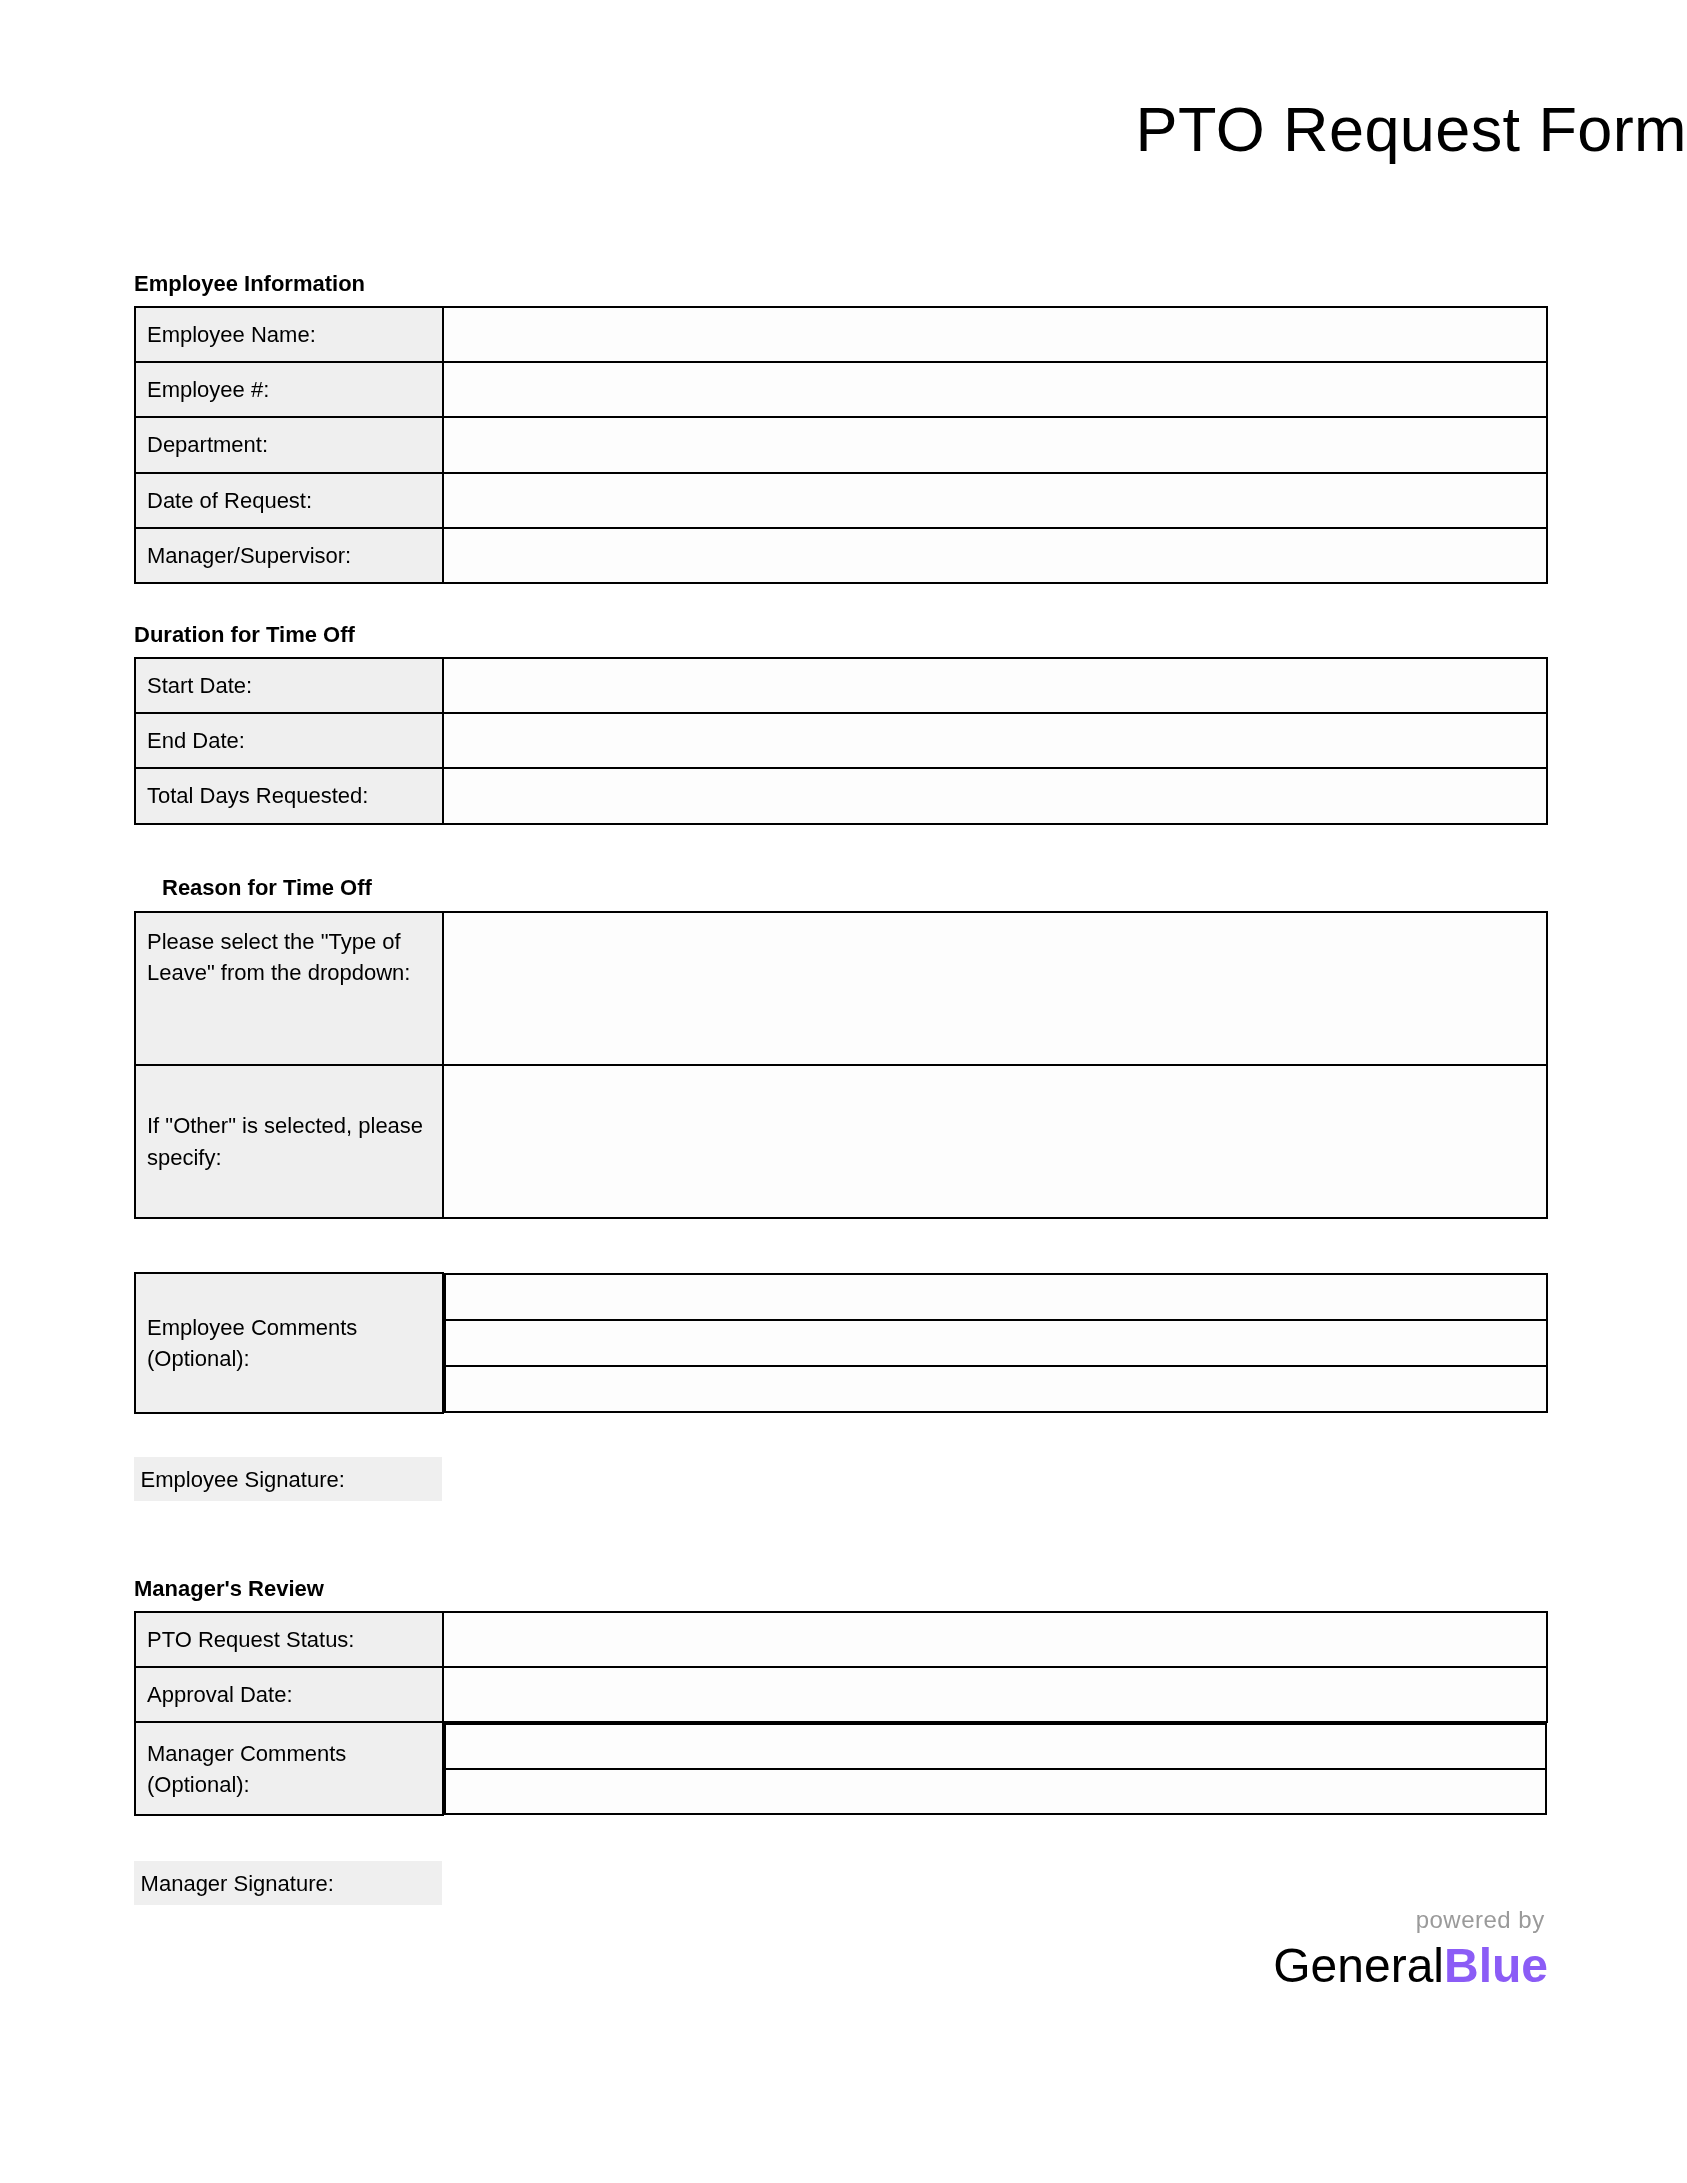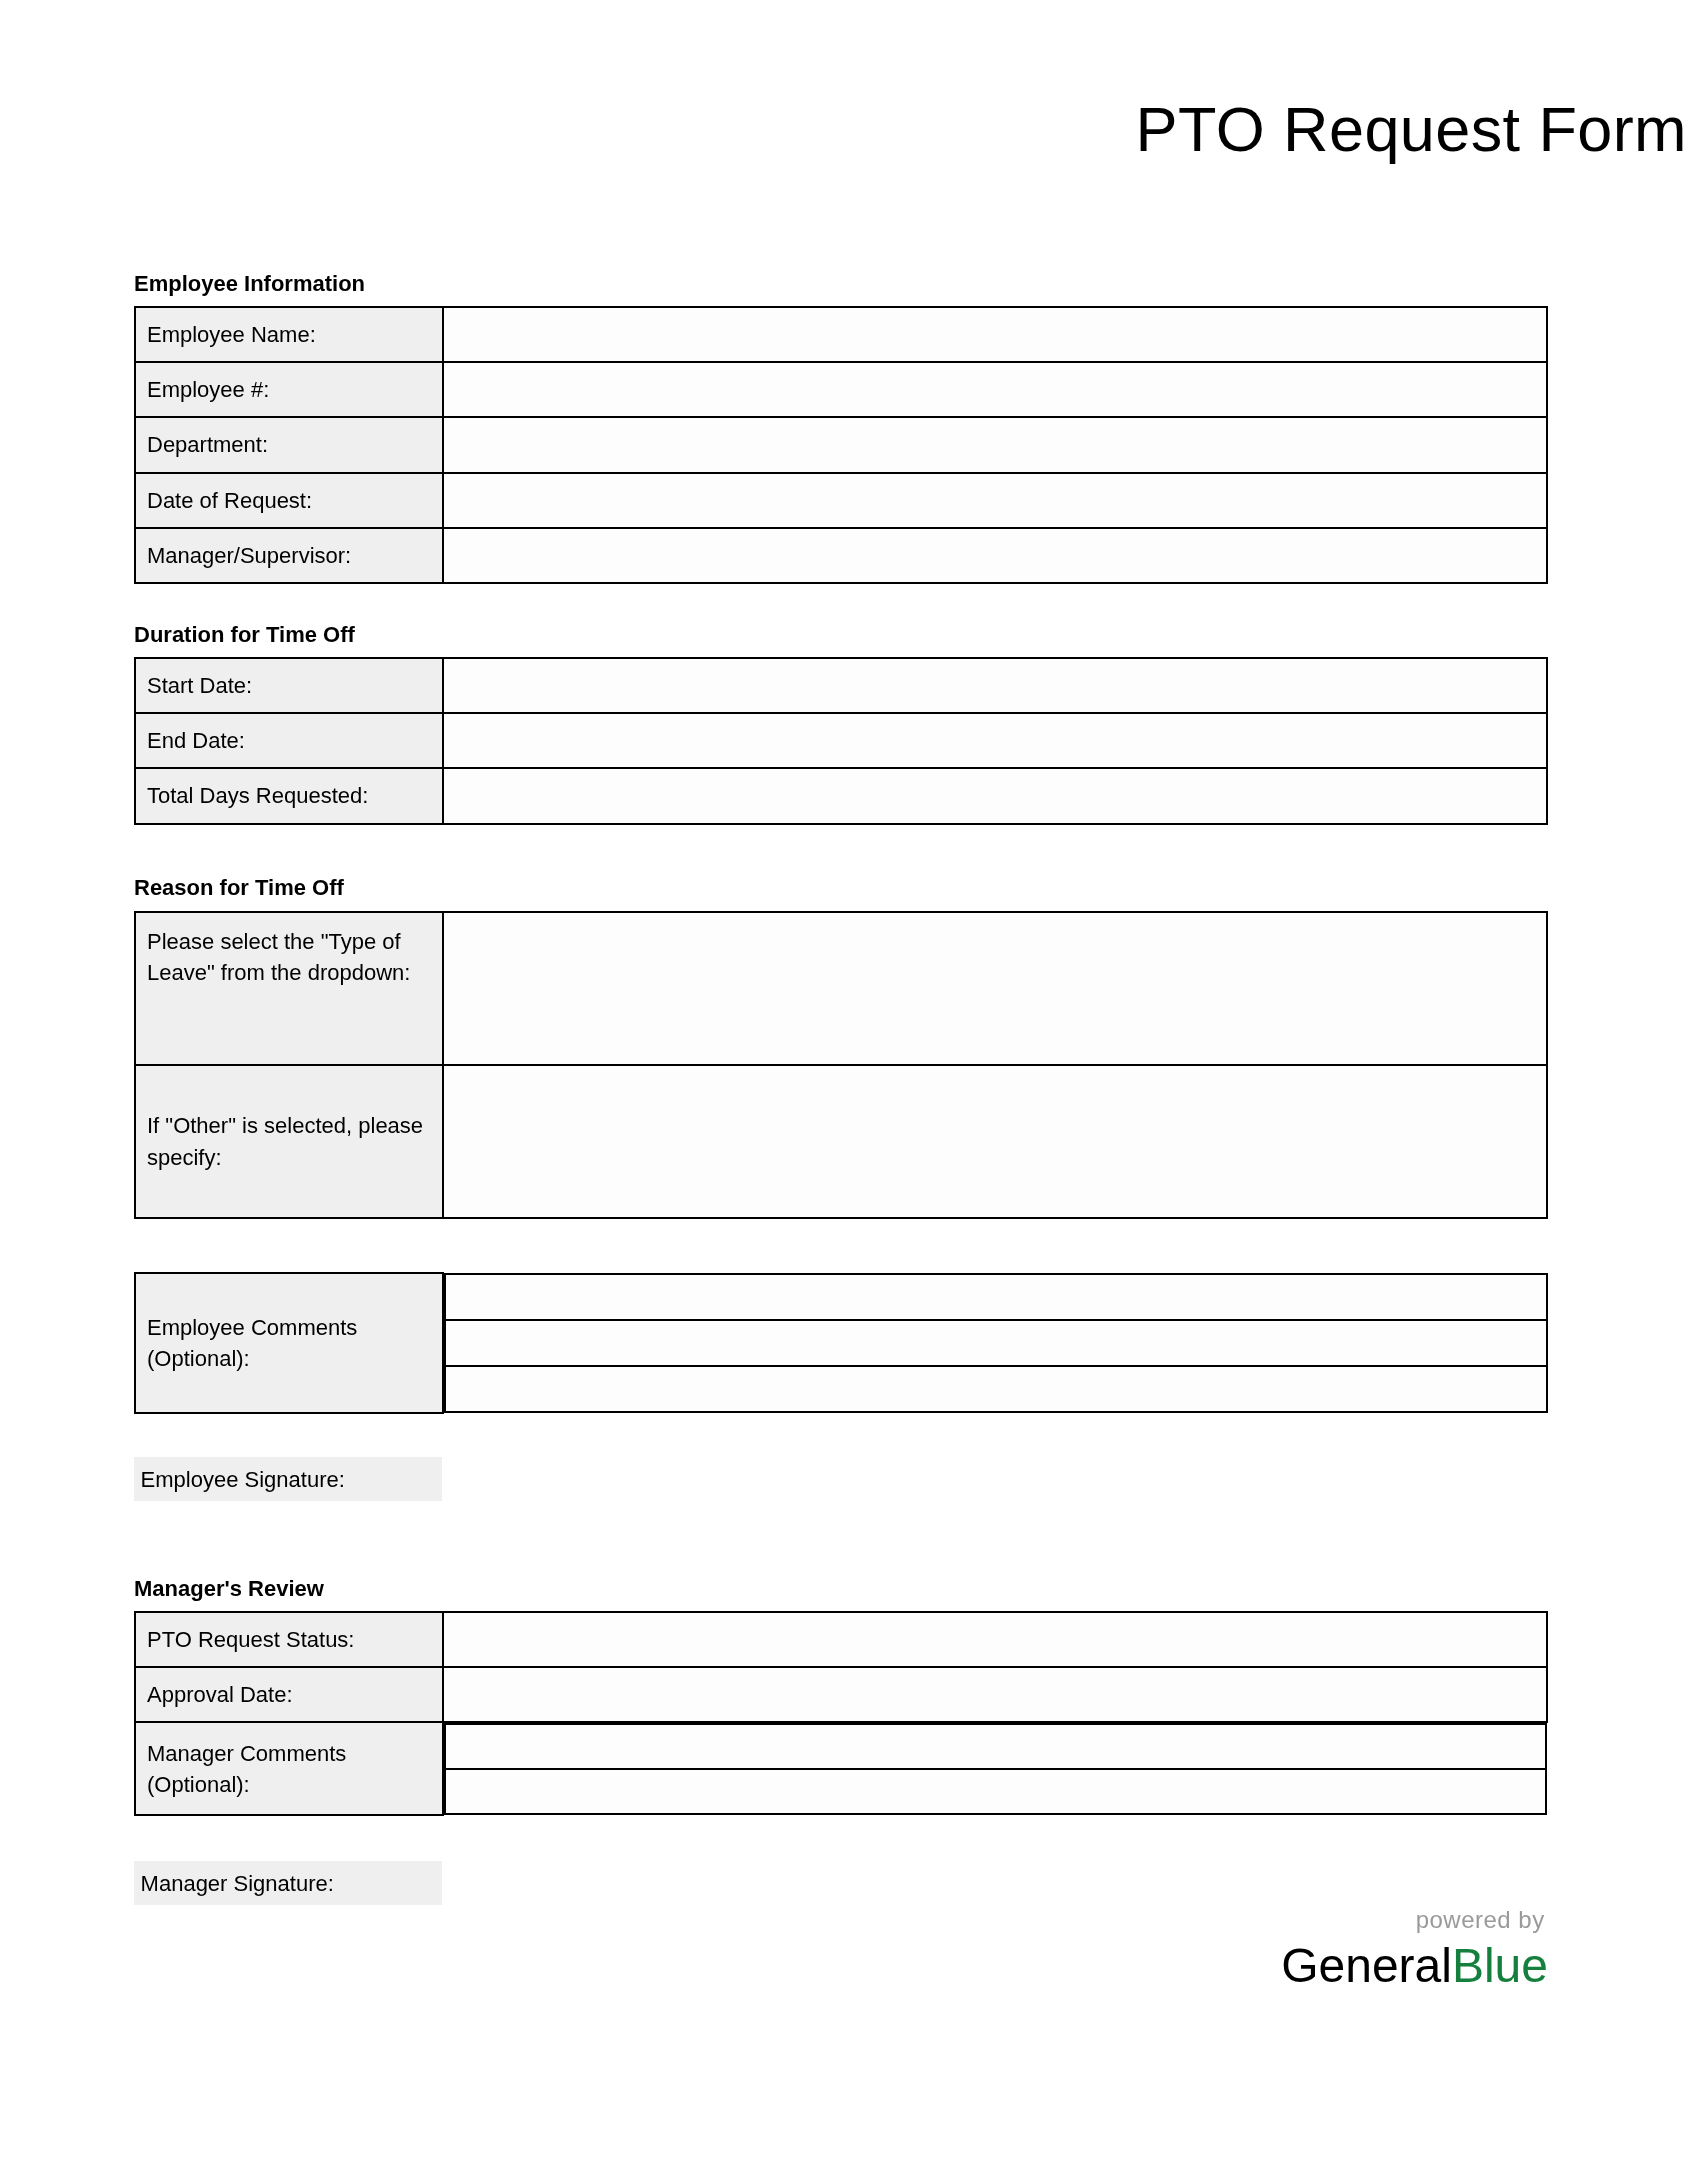--- a/index.html
+++ b/index.html
@@ -115,21 +115,21 @@
     margin-bottom: 8.3px;
     margin-right: 3.3px;
   }
   .brand {
     font-size: 48px;
     letter-spacing: 0px;
     line-height: 1.05;
     white-space: nowrap;
   }
   .brand-general { color: #000000; }
-  .brand-blue    { color: #15803d; }
+  .brand-blue    { color: #8b5cf6; font-weight: bold; }
 </style>
 </head>
 <body>
 
 <div class="page">
 
   <div class="form-title">PTO Request Form</div>
 
   <div class="section-heading" style="top:273px;">Employee Information</div>
 
@@ -170,21 +170,21 @@
         <td class="label-cell">End Date:</td>
         <td class="input-cell" style="height:50px;"></td>
       </tr>
       <tr>
         <td class="label-cell">Total Days Requested:</td>
         <td class="input-cell" style="height:50px;"></td>
       </tr>
     </tbody>
   </table>
 
-  <div class="section-heading" style="top:877px;">Reason for Time Off</div>
+  <div class="section-heading" style="top:877px;margin-left:28px;">Reason for Time Off</div>
 
   <table class="form-table" style="top:911px;">
     <tbody>
       <tr>
         <td class="label-cell" style="vertical-align:top;padding-top:13.2px;">Please select the "Type of Leave" from the dropdown:</td>
         <td class="input-cell" style="height:153px;"></td>
       </tr>
       <tr>
         <td class="label-cell">If "Other" is selected, please specify:</td>
         <td class="input-cell" style="height:153px;"></td>

